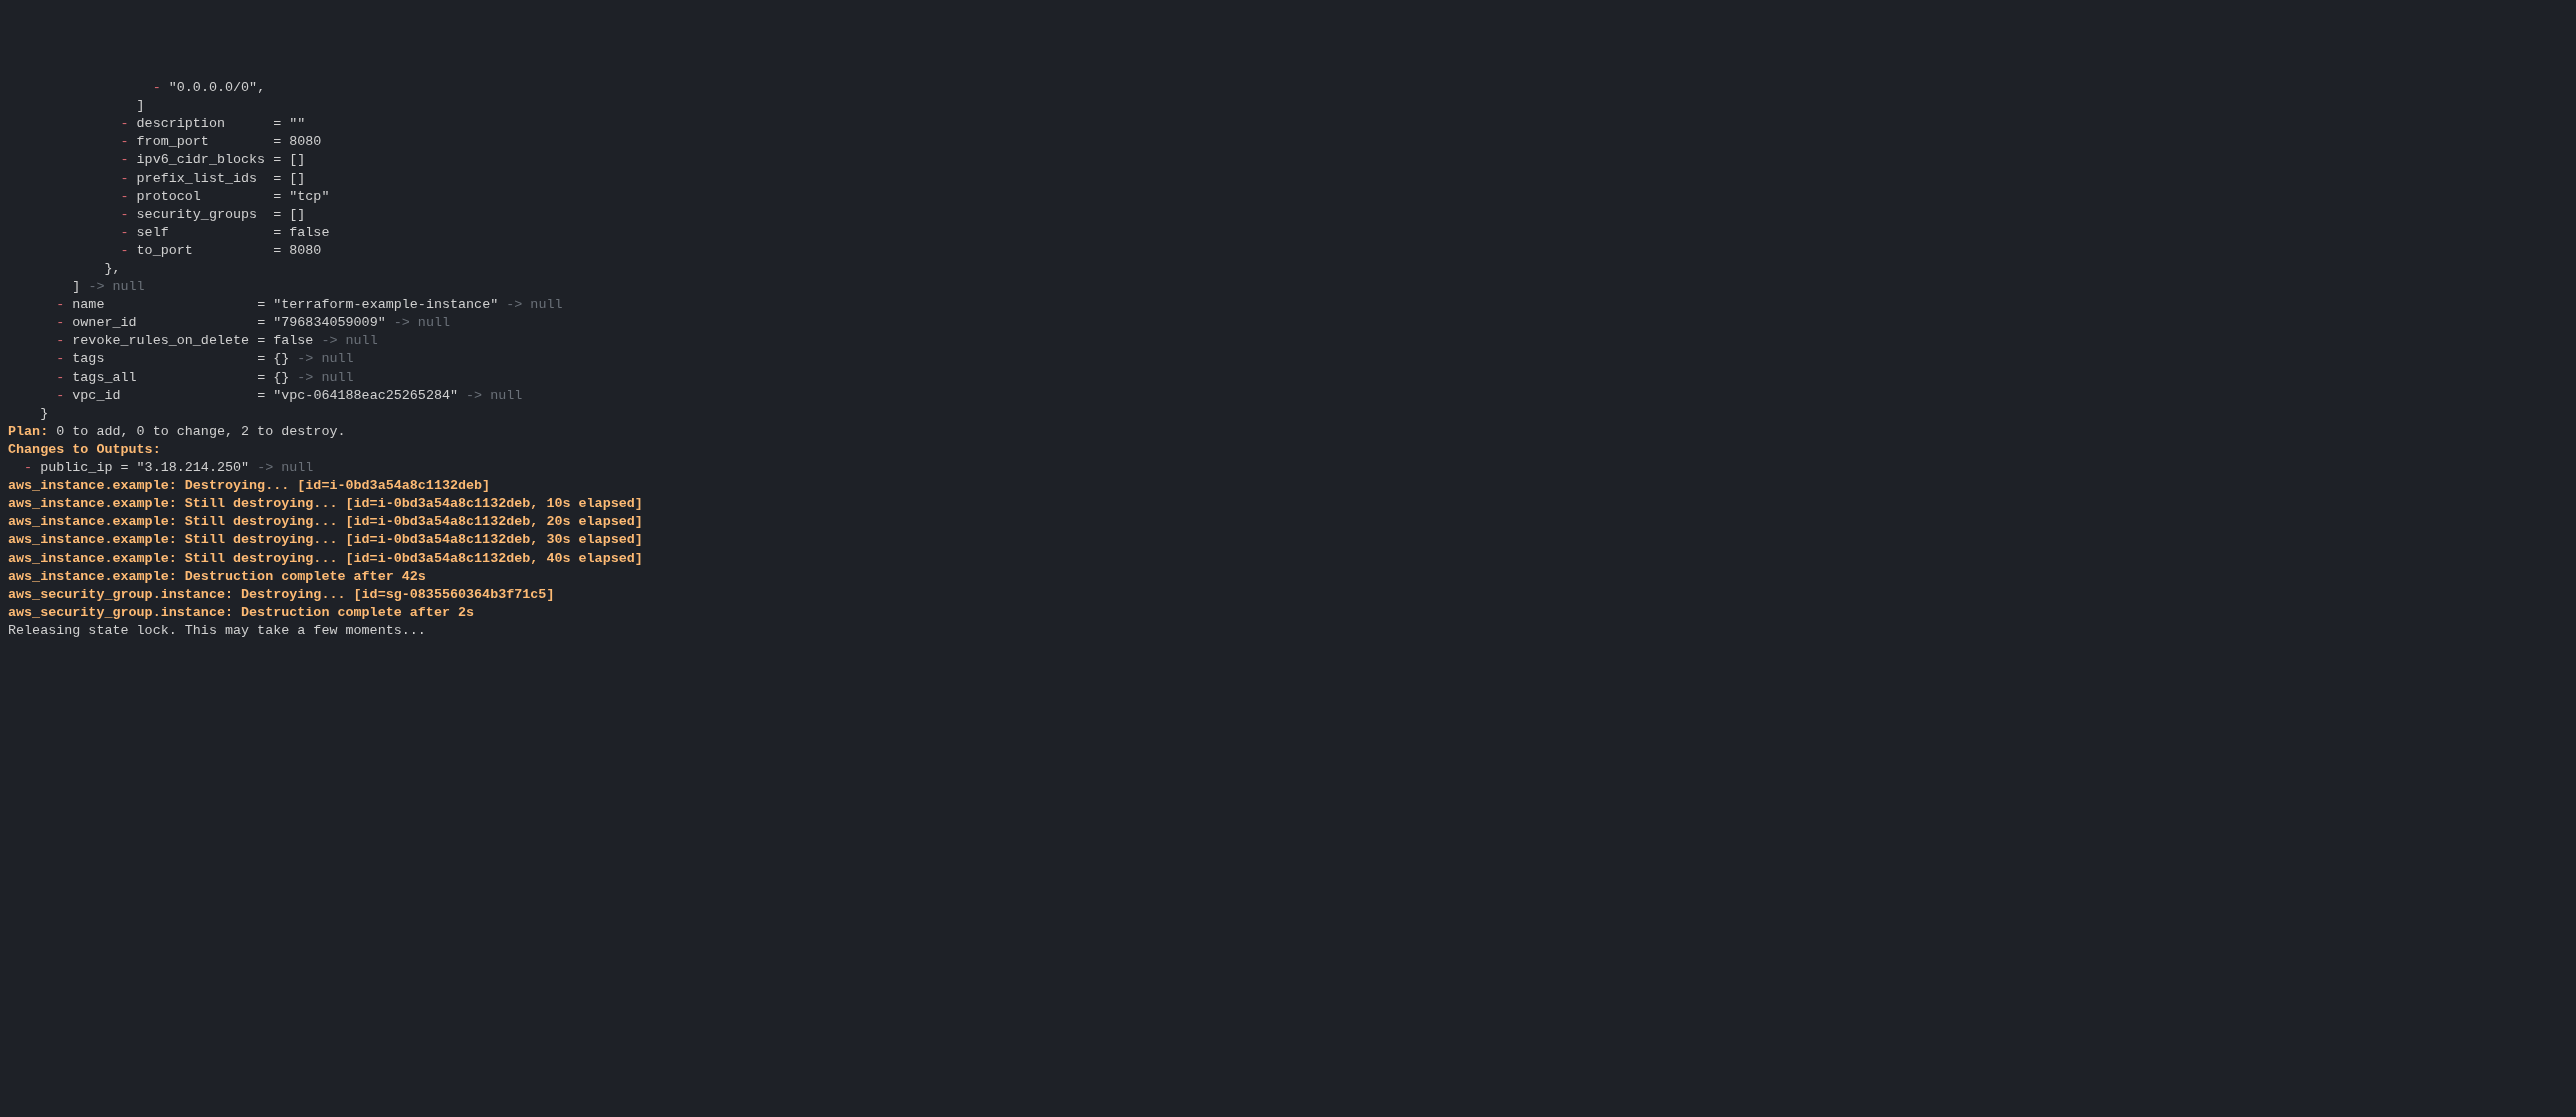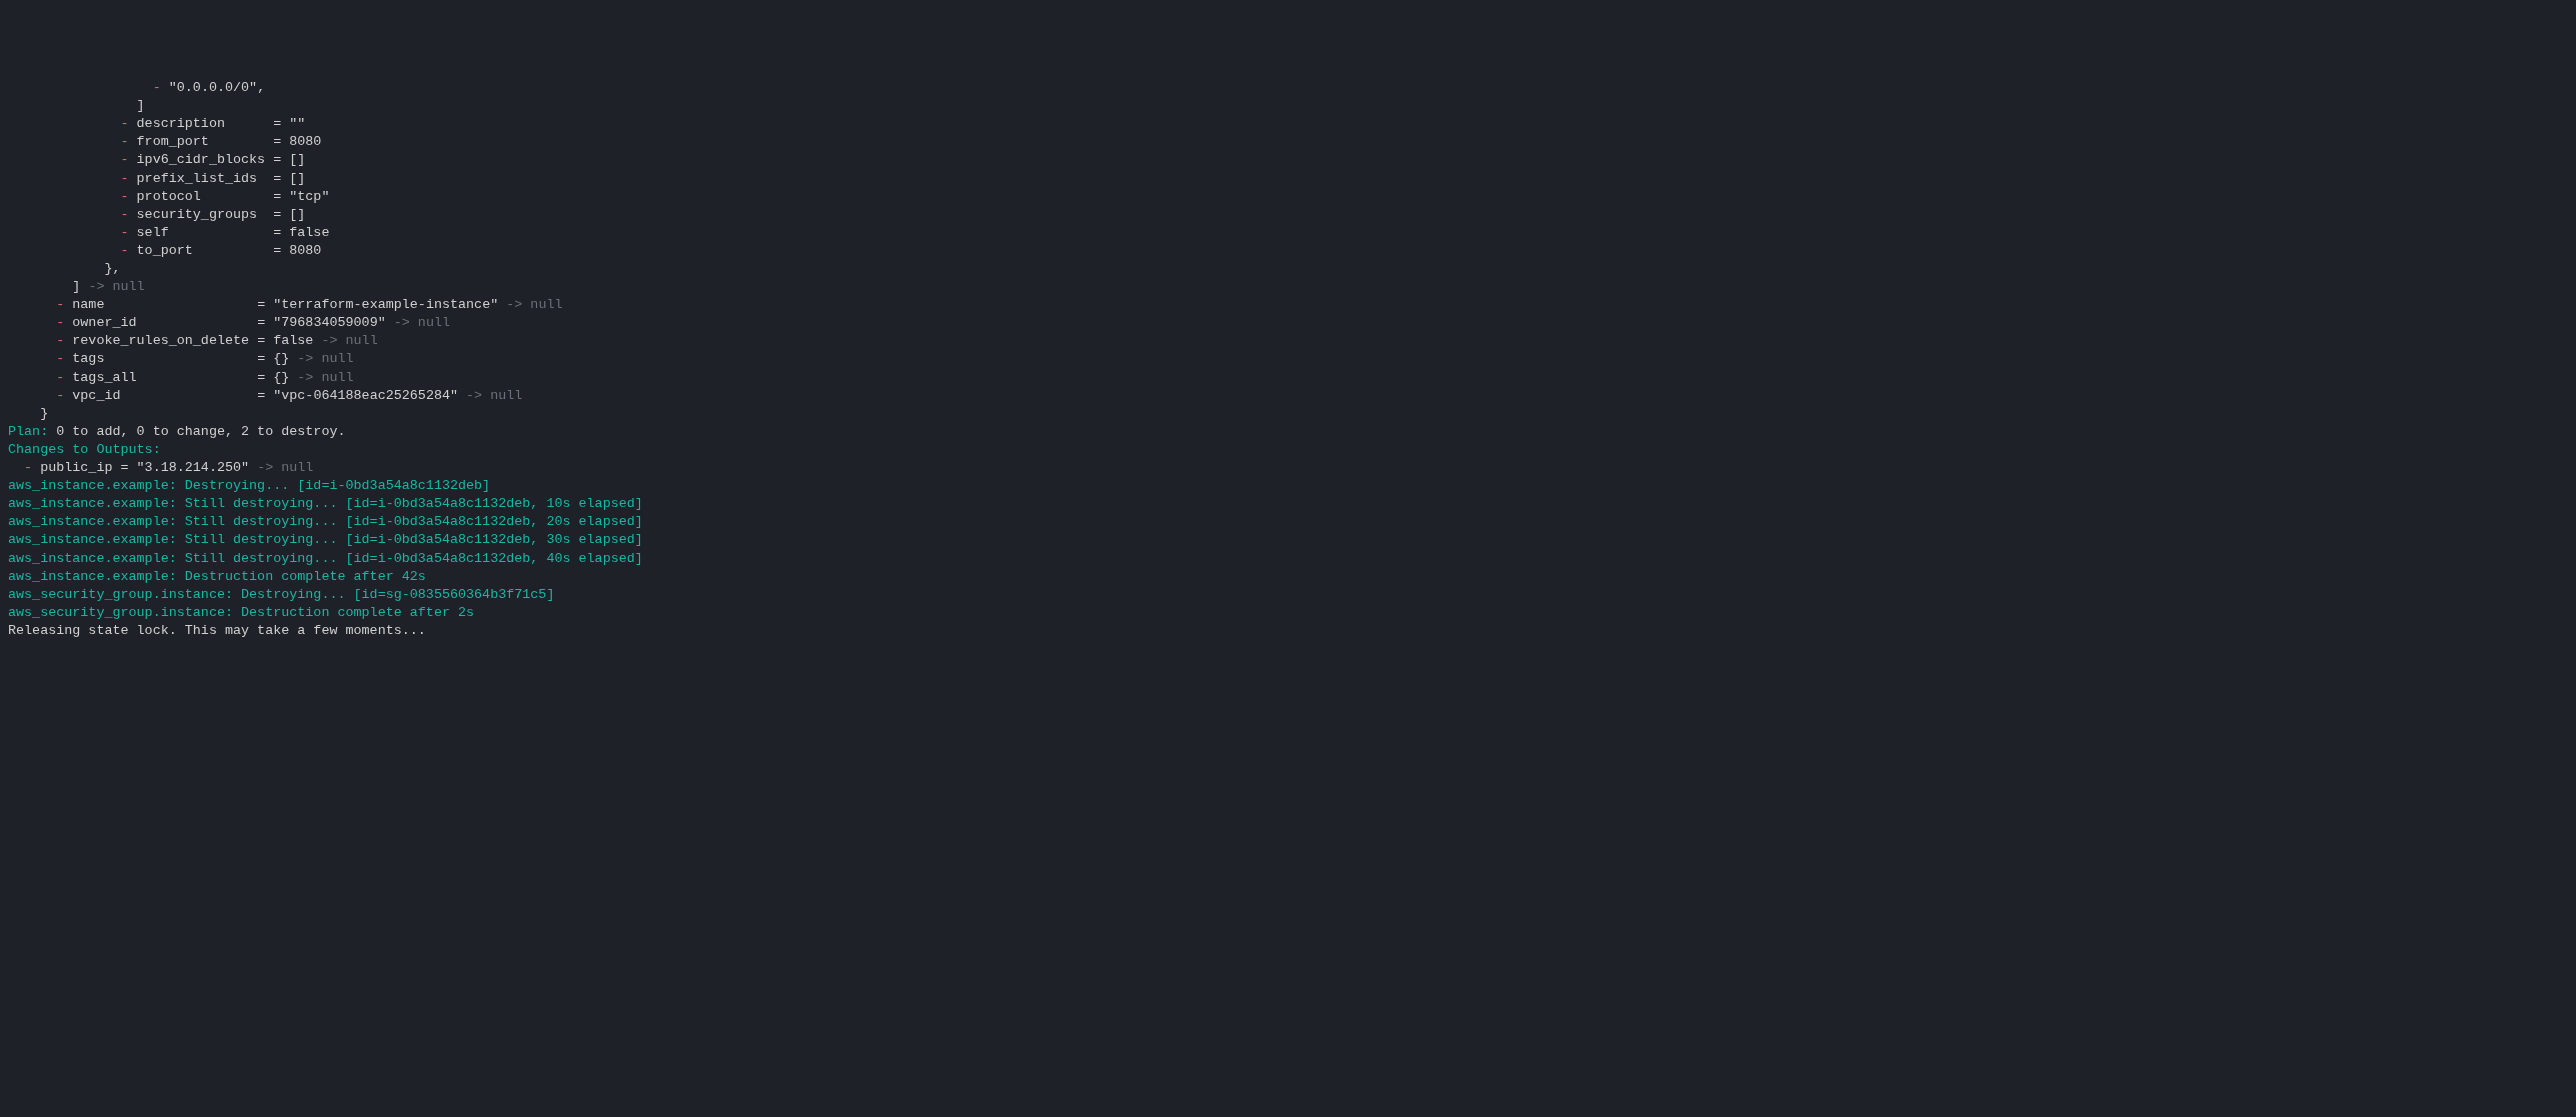--- a/index.html
+++ b/index.html
@@ -8,21 +8,21 @@
     color: #d0d0d0;
     font-family: "SF Mono", Menlo, Monaco, Consolas, "Courier New", monospace;
     font-size: 13.4px;
     line-height: 1.35;
     padding: 6.7px 8px;
     white-space: pre;
     overflow-x: auto;
   }
   .red { color: #e06c75; }
   .dim { color: #6a7078; }
-  .bold { font-weight: normal; color: #14b8a6; }
+  .bold { font-weight: bold; color: #fdba74; }
   .line { display: block; }
 </style>
 </head>
 <body>
 
 
 
 <div id="out"><span class="line"><span>                  </span><span class="red">- </span><span>"0.0.0.0/0",</span></span><span class="line"><span>                ]</span></span><span class="line"><span>              </span><span class="red">- </span><span>description      </span><span>= </span><span>""</span></span><span class="line"><span>              </span><span class="red">- </span><span>from_port        </span><span>= </span><span>8080</span></span><span class="line"><span>              </span><span class="red">- </span><span>ipv6_cidr_blocks </span><span>= </span><span>[]</span></span><span class="line"><span>              </span><span class="red">- </span><span>prefix_list_ids  </span><span>= </span><span>[]</span></span><span class="line"><span>              </span><span class="red">- </span><span>protocol         </span><span>= </span><span>"tcp"</span></span><span class="line"><span>              </span><span class="red">- </span><span>security_groups  </span><span>= </span><span>[]</span></span><span class="line"><span>              </span><span class="red">- </span><span>self             </span><span>= </span><span>false</span></span><span class="line"><span>              </span><span class="red">- </span><span>to_port          </span><span>= </span><span>8080</span></span><span class="line"><span>            },</span></span><span class="line"><span>        </span><span>] </span><span class="dim">-&gt; </span><span class="dim">null</span></span><span class="line"><span>      </span><span class="red">- </span><span>name                   </span><span>= </span><span>"terraform-example-instance"</span><span class="dim"> -&gt; </span><span class="dim">null</span></span><span class="line"><span>      </span><span class="red">- </span><span>owner_id               </span><span>= </span><span>"796834059009"</span><span class="dim"> -&gt; </span><span class="dim">null</span></span><span class="line"><span>      </span><span class="red">- </span><span>revoke_rules_on_delete </span><span>= </span><span>false</span><span class="dim"> -&gt; </span><span class="dim">null</span></span><span class="line"><span>      </span><span class="red">- </span><span>tags                   </span><span>= </span><span>{}</span><span class="dim"> -&gt; </span><span class="dim">null</span></span><span class="line"><span>      </span><span class="red">- </span><span>tags_all               </span><span>= </span><span>{}</span><span class="dim"> -&gt; </span><span class="dim">null</span></span><span class="line"><span>      </span><span class="red">- </span><span>vpc_id                 </span><span>= </span><span>"vpc-064188eac25265284"</span><span class="dim"> -&gt; </span><span class="dim">null</span></span><span class="line"><span>    }</span></span><span class="line"><span></span></span><span class="line"><span class="bold">Plan:</span><span> 0 to add, 0 to change, 2 to destroy.</span></span><span class="line"><span></span></span><span class="line"><span class="bold">Changes to Outputs:</span></span><span class="line"><span>  </span><span class="red">- </span><span>public_ip = "3.18.214.250"</span><span class="dim"> -&gt; </span><span class="dim">null</span></span><span class="line"><span class="bold">aws_instance.example: Destroying... [id=i-0bd3a54a8c1132deb]</span></span><span class="line"><span class="bold">aws_instance.example: Still destroying... [id=i-0bd3a54a8c1132deb, 10s elapsed]</span></span><span class="line"><span class="bold">aws_instance.example: Still destroying... [id=i-0bd3a54a8c1132deb, 20s elapsed]</span></span><span class="line"><span class="bold">aws_instance.example: Still destroying... [id=i-0bd3a54a8c1132deb, 30s elapsed]</span></span><span class="line"><span class="bold">aws_instance.example: Still destroying... [id=i-0bd3a54a8c1132deb, 40s elapsed]</span></span><span class="line"><span class="bold">aws_instance.example: Destruction complete after 42s</span></span><span class="line"><span class="bold">aws_security_group.instance: Destroying... [id=sg-0835560364b3f71c5]</span></span><span class="line"><span class="bold">aws_security_group.instance: Destruction complete after 2s</span></span><span class="line"><span>Releasing state lock. This may take a few moments...</span></span></div>
 
 

